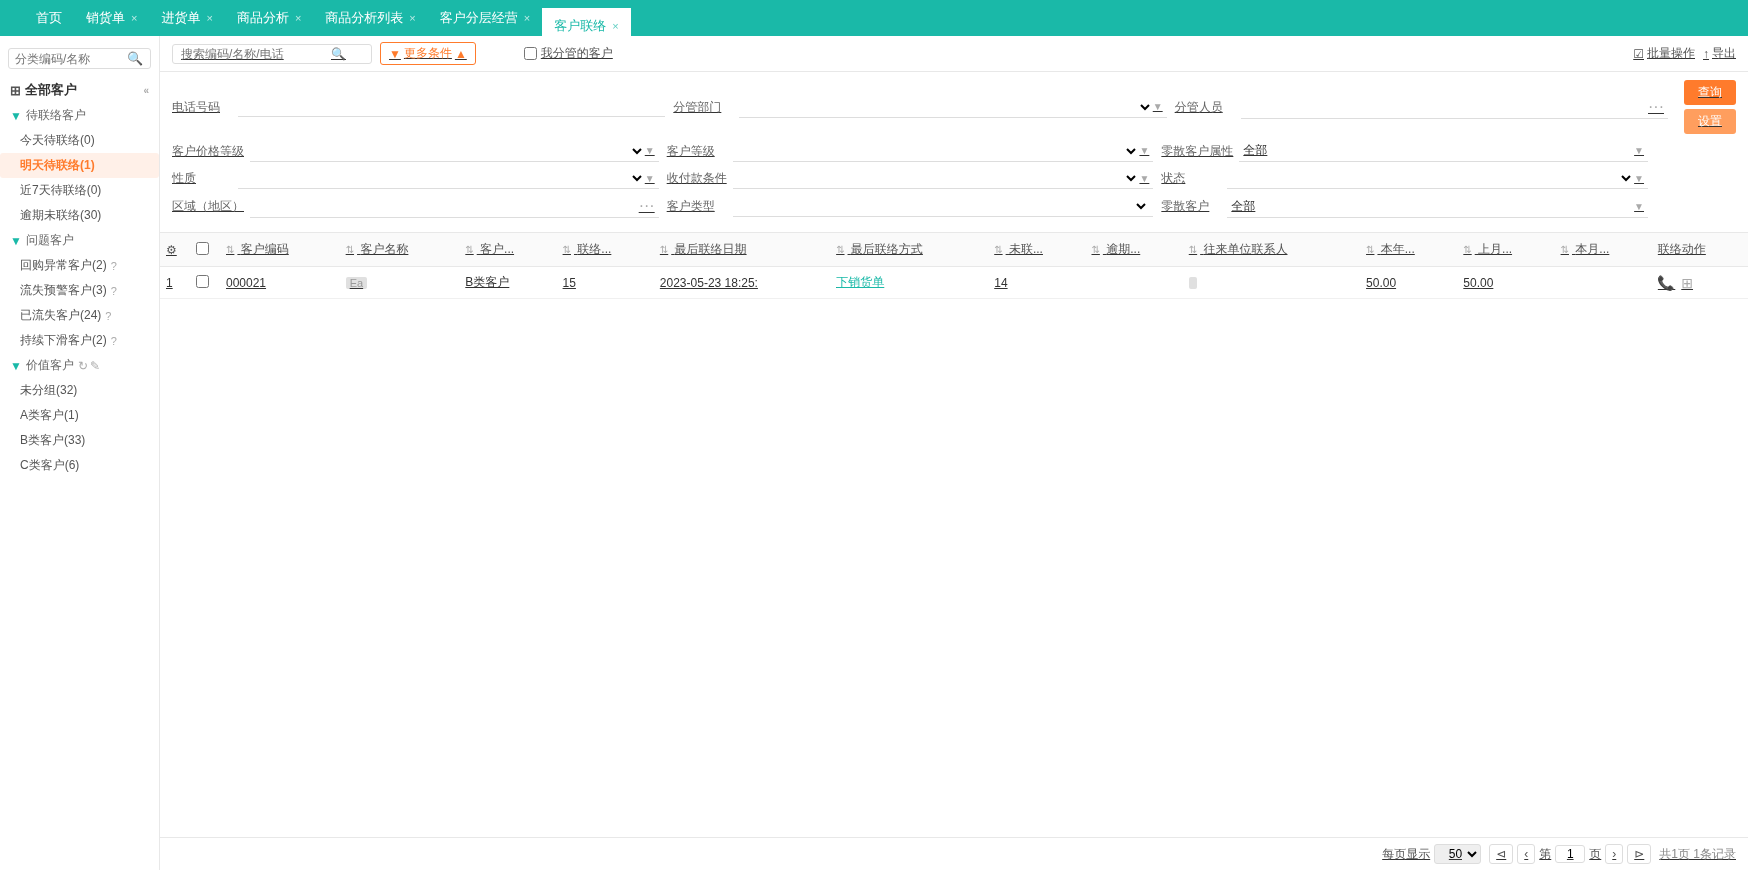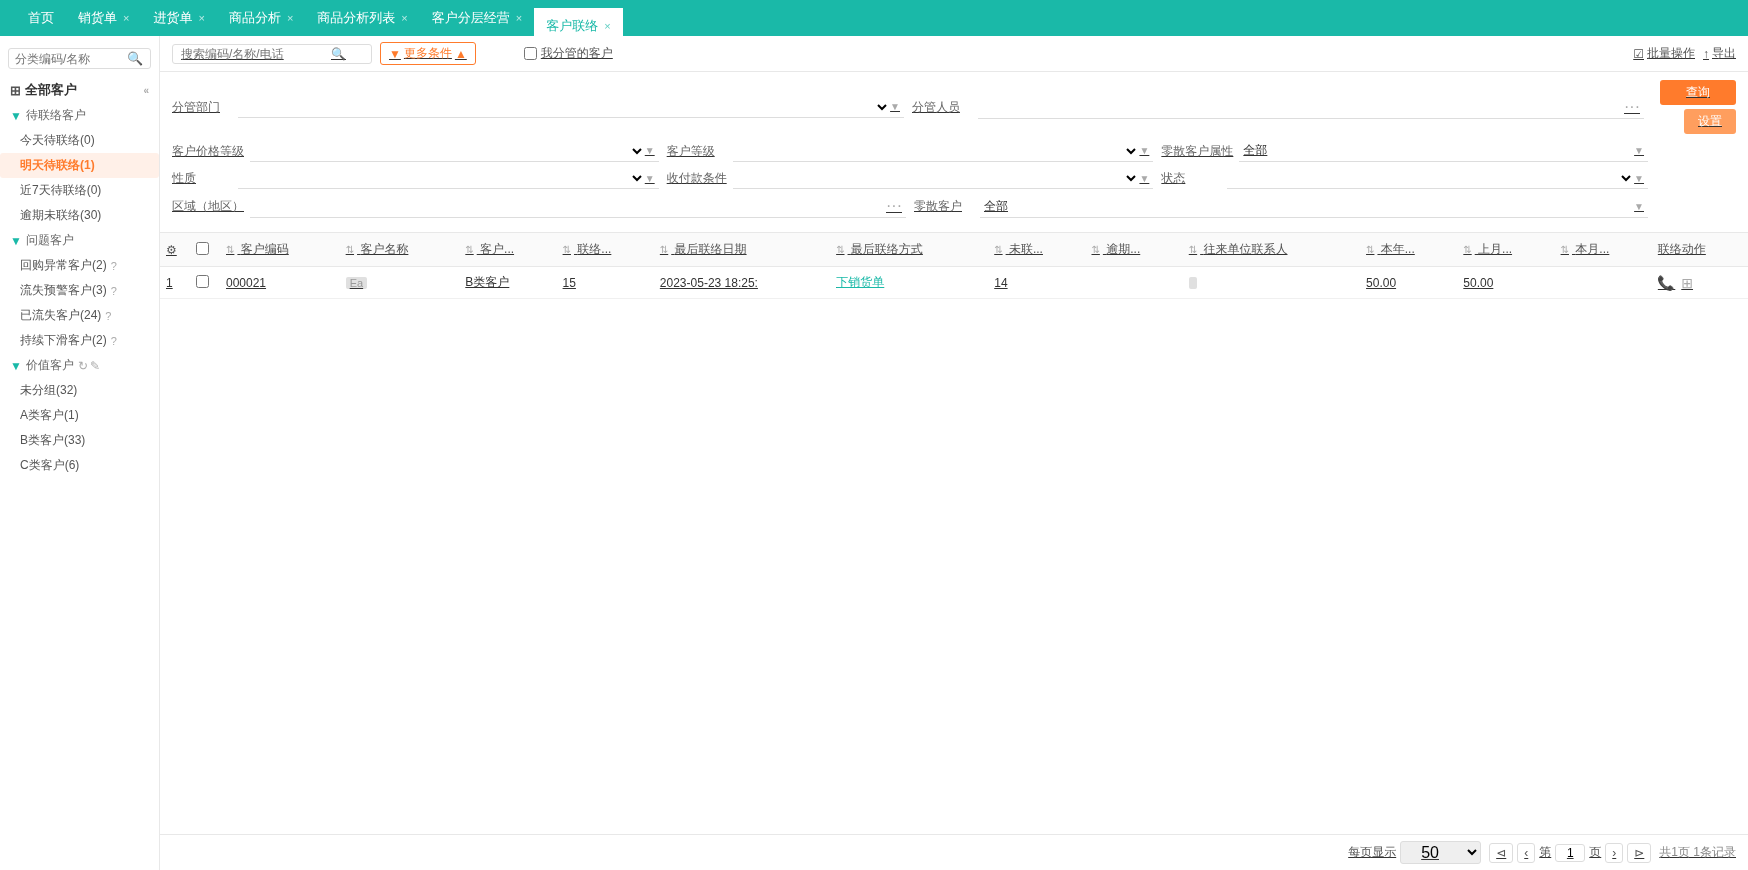--- a/index.html
+++ b/index.html
@@ -2,21 +2,21 @@
 <html><head>
   <meta charset="utf-8">
   <style>
     * { box-sizing: border-box; margin: 0; padding: 0; }
     body { font-family: 'Microsoft YaHei', Arial, sans-serif; font-size: 12px; background: #f5f5f5; color: #333; }
 
     
     .top-nav {
       display: flex; align-items: center;
       background: #1ab9a8;
-      height: 36px; padding: 0 16px;
+      height: 36px; padding: 0 24px;
       color: white;
     }
     .top-nav .nav-item {
       padding: 0 12px; height: 36px; display: flex; align-items: center;
       cursor: pointer; white-space: nowrap; font-size: 13px;
     }
     .top-nav .nav-item.active { background: white; color: #1ab9a8; margin-top: 16px; }
     .top-nav .nav-item .close-x { margin-left: 6px; font-size: 11px; opacity: 0.7; }
 
     
@@ -115,21 +115,21 @@
     .adv-filter-buttons {
       display: flex; flex-direction: column; gap: 4px;
       margin-left: 8px; align-self: flex-start;
     }
     .btn-query {
       background: #ff7b2c; color: white; border: none;
       padding: 4px 14px; border-radius: 3px; cursor: pointer; font-size: 12px;
     }
     .btn-reset {
       background: #ff9e5e; color: white; border: none;
-      padding: 4px 14px; border-radius: 3px; cursor: pointer; font-size: 12px; margin-left: 24px;
+      padding: 4px 14px; border-radius: 3px; cursor: pointer; font-size: 12px;
     }
 
     
     .table-area { flex: 1; overflow: auto; background: white; margin: 0; }
     .data-table { width: 100%; border-collapse: collapse; font-size: 12px; }
     .data-table th {
       background: #fafafa; border-bottom: 1px solid #e8e8e8;
       padding: 8px 6px; text-align: left; white-space: nowrap;
       position: relative; font-weight: normal; color: #555;
     }
@@ -145,22 +145,22 @@
     
     .table-footer {
       background: white; border-top: 1px solid #e8e8e8;
       padding: 6px 12px; display: flex; align-items: center; justify-content: flex-end;
       gap: 8px; font-size: 12px; color: #555;
     }
     .page-size-select {
       display: flex; align-items: center; gap: 4px;
     }
     .page-size-select select {
-      border: 1px solid #ddd; border-radius: 3px; padding: 1px 16px;
-      font-size: 16px; outline: none;
+      border: 1px solid #ddd; border-radius: 3px; padding: 1px 2px;
+      font-size: 12px; outline: none; text-align: right;
     }
     .pagination { display: flex; align-items: center; gap: 4px; }
     .page-btn {
       cursor: pointer; padding: 2px 6px; border: 1px solid #ddd;
       border-radius: 3px; background: white; color: #555;
     }
     .page-input {
       width: 30px; border: 1px solid #ddd; border-radius: 3px;
       text-align: center; padding: 1px 4px; font-size: 12px; outline: none;
     }
@@ -296,20 +296,26 @@
           <span>↑</span>
           <span>导出</span>
         </div>
       </div>
     </div>
 
     <div class="adv-filter">
 
       <div class="adv-filter-row">
         <div class="adv-filter-cell">
+          <label>电话号码</label>
+          <div class="input-box">
+            <input type="text" style="border: none; outline: none; font-size: 12px; width: 100%;">
+          </div>
+        </div>
+        <div class="adv-filter-cell">
           <label>分管部门</label>
           <div class="input-box">
             <select><option></option></select>
             <span class="dropdown-arrow">▼</span>
           </div>
         </div>
         <div class="adv-filter-cell">
           <label>分管人员</label>
           <div class="input-box">
             <input type="text" style="border: none; outline: none; font-size: 12px; width: 100%;">
@@ -371,20 +377,26 @@
         </div>
         <div style="width:80px;"></div>
       </div>
 
       <div class="adv-filter-row">
         <div class="adv-filter-cell">
           <label>区域（地区）</label>
           <div class="input-box">
             <input type="text" style="border: none; outline: none; font-size: 12px; width: 100%;">
             <span class="dots">···</span>
+          </div>
+        </div>
+        <div class="adv-filter-cell">
+          <label>客户类型</label>
+          <div class="input-box">
+            <select><option></option></select>
           </div>
         </div>
         <div class="adv-filter-cell">
           <label>零散客户</label>
           <div class="input-box">
             <span>全部</span>
             <span class="dropdown-arrow">▼</span>
           </div>
         </div>
         <div style="width:80px;"></div>

